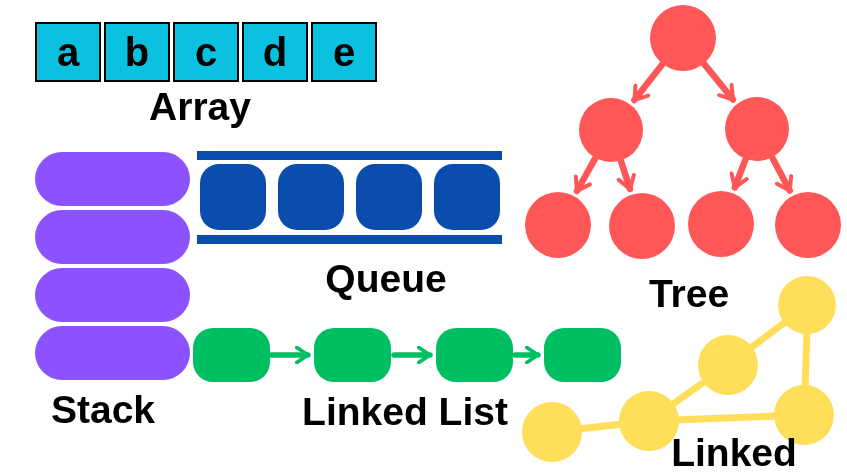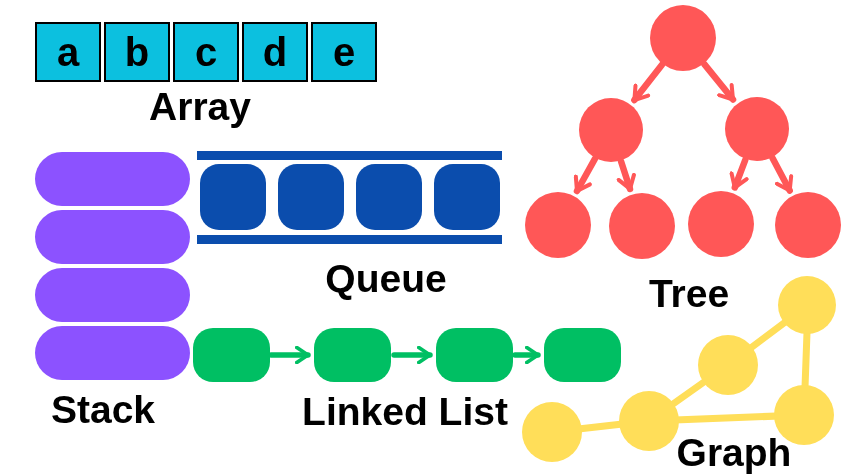--- a/index.html
+++ b/index.html
@@ -126,16 +126,16 @@
     <div class="shape list-node" style="left:544px;"></div>
     <div class="label" style="left:405px;top:392px;text-align:center;">Linked List</div>
   </div>
 
   <div>
     <div class="shape graph-node" style="left:522px;top:402px;"></div>
     <div class="shape graph-node" style="left:619px;top:391px;"></div>
     <div class="shape graph-node" style="left:698px;top:335px;"></div>
     <div class="shape graph-node" style="left:778px;top:276px;width:58px;height:58px;"></div>
     <div class="shape graph-node" style="left:774px;top:385px;"></div>
-    <div class="label" style="left:734px;top:433px;">Graph</div>
+    <div class="label" style="left:734px;top:433px;">Linked</div>
   </div>
 
 </div>
 
 </body></html>

